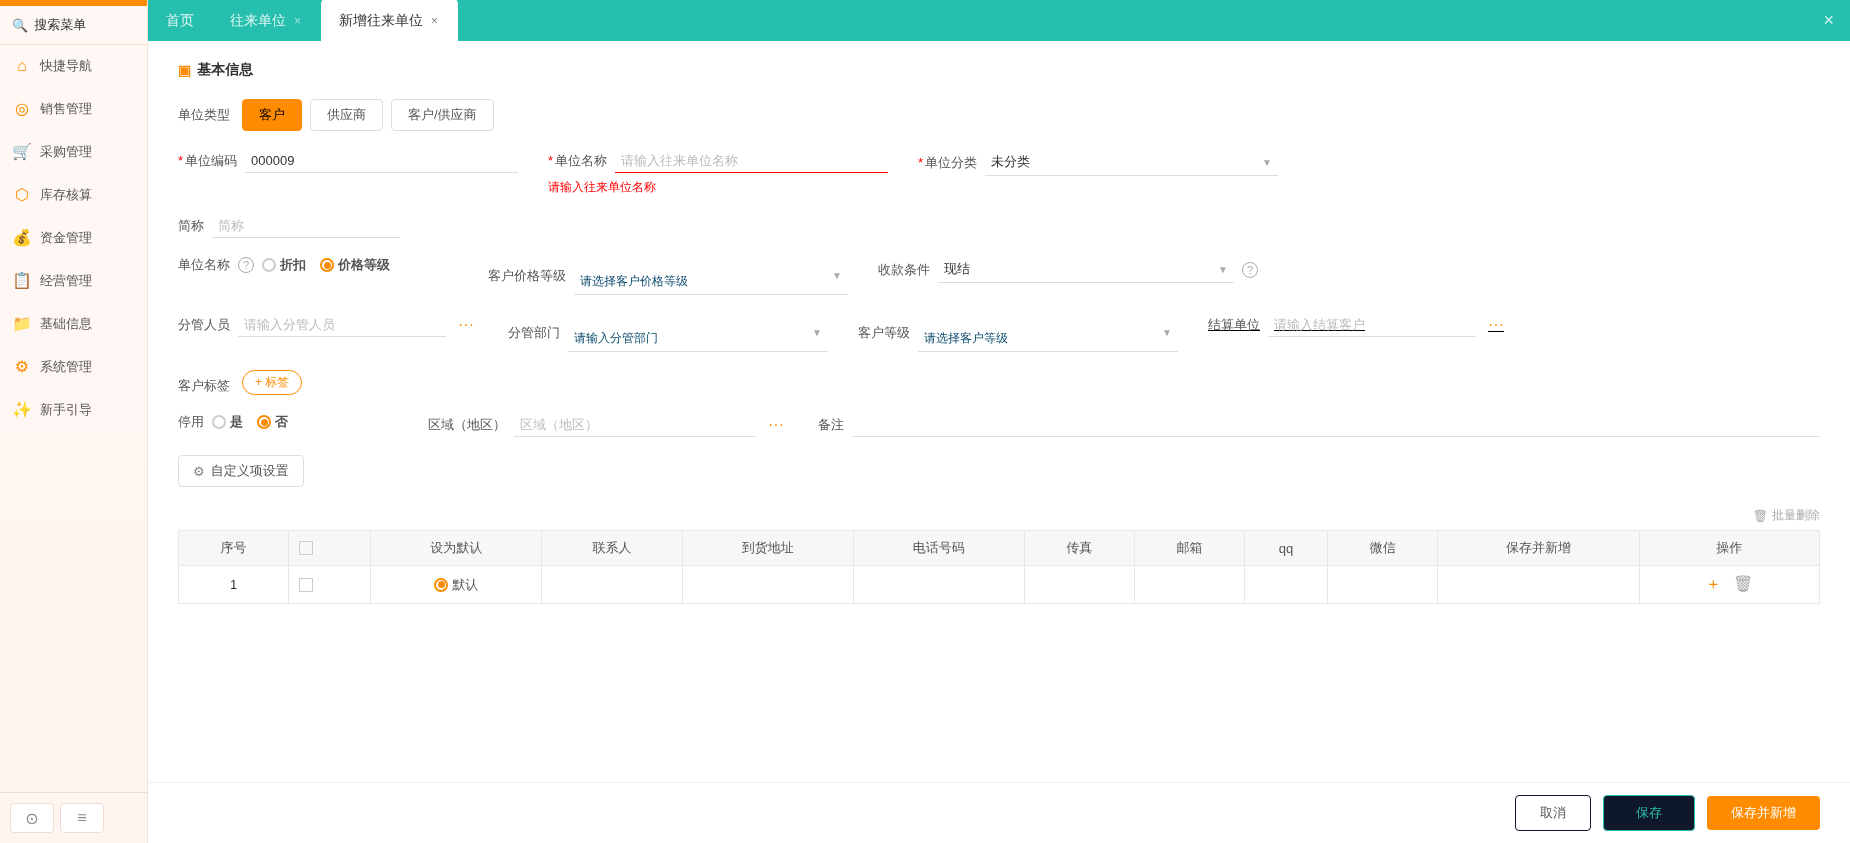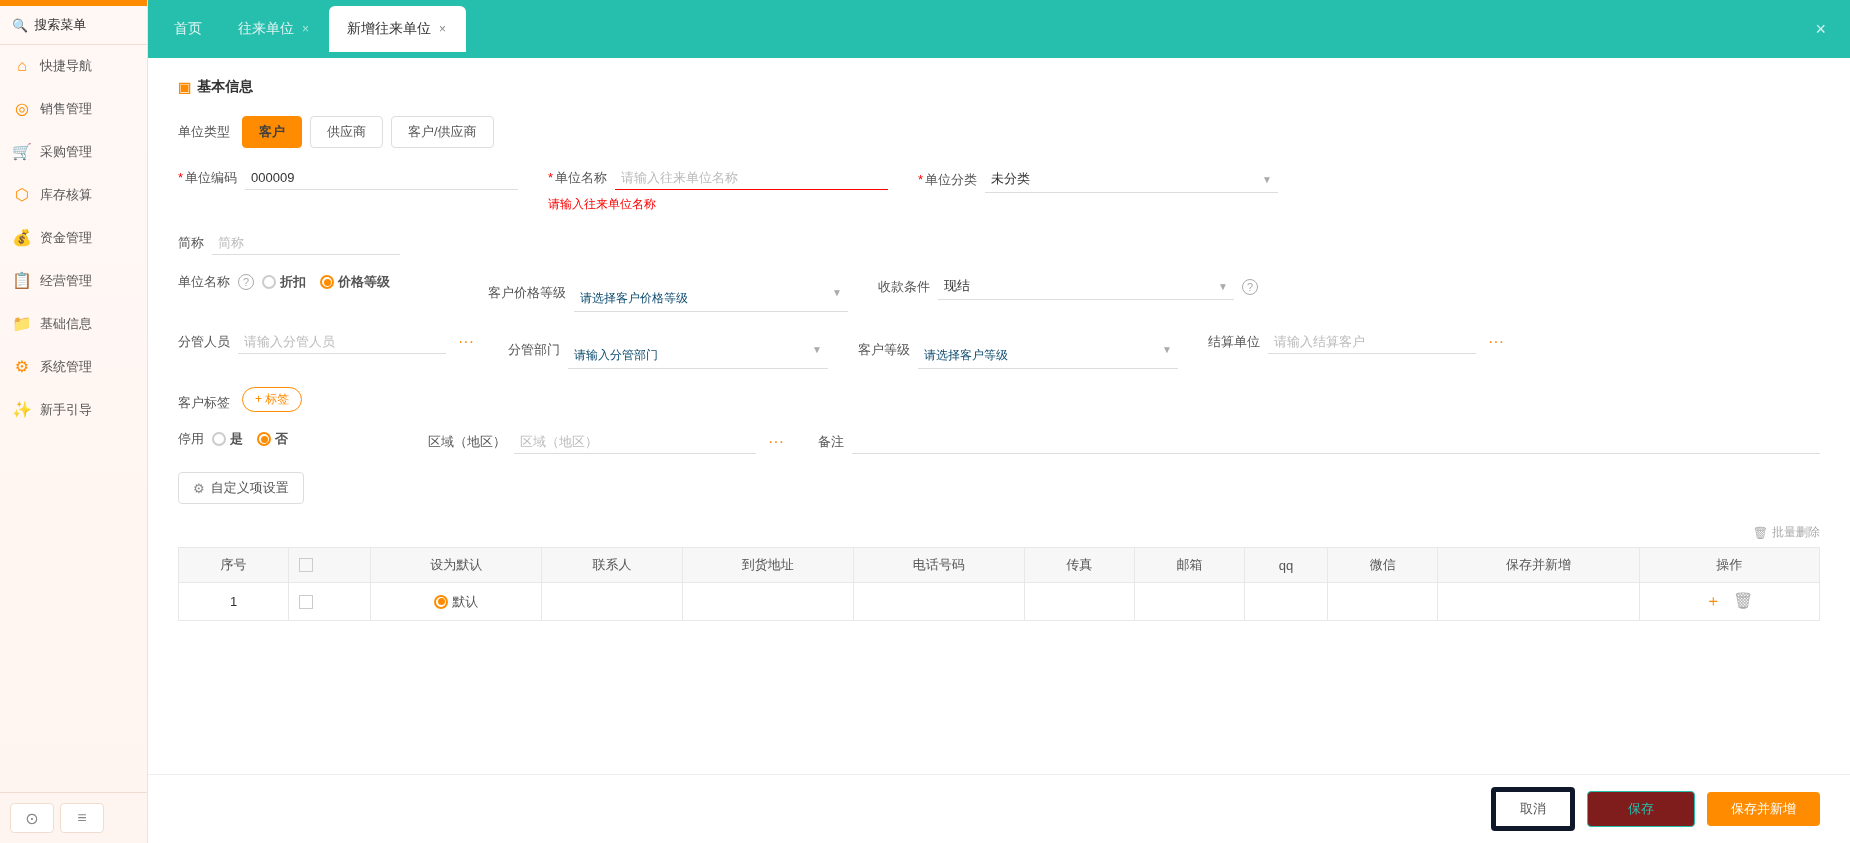--- a/index.html
+++ b/index.html
@@ -62,22 +62,22 @@
       display: flex;
       flex-direction: column;
       overflow: hidden;
     }
 
     
     .tab-bar {
       display: flex;
       align-items: center;
       background: #26bfad;
-      height: 58px;
-      padding: 0 8px;
+      height: 41px;
+      padding: 0 0;
       flex-shrink: 0;
     }
     .tab {
       display: flex;
       align-items: center;
       height: 46px;
       padding: 0 18px;
       cursor: pointer;
       color: rgba(255,255,255,0.85);
       font-size: 14px;
@@ -183,23 +183,22 @@
       padding: 6px 16px;
       border-radius: 4px;
       border: 1px solid #ddd;
       background: #fff;
       cursor: pointer;
       font-size: 13px;
       color: #555;
     }
     .type-btn.active {
       background: #ff8c00;
-      color: #404040;
+      color: #000000;
       border-color: #ff8c00;
-      font-weight: bold;
     }
 
     
     .form-select {
       display: flex;
       align-items: center;
       border-bottom: 1px solid #ddd;
       padding: 4px 6px;
       cursor: pointer;
       gap: 4px;
@@ -343,31 +342,31 @@
       justify-content: flex-end;
       align-items: center;
       gap: 12px;
       padding: 12px 30px;
       border-top: 1px solid #eee;
       background: #fff;
       flex-shrink: 0;
     }
     .btn-cancel {
       padding: 8px 24px;
-      border: 5px solid #0f172a;
+      border: 1px solid #0f172a;
       background: #fff;
       border-radius: 4px;
       cursor: pointer;
       font-size: 13px;
       color: #555;
     }
     .btn-save {
-      padding: 8px 40px;
+      padding: 8px 32px;
       border: 1px solid #26bfad;
-      background: #7f1d1d;
+      background: #0f172a;
       color: #26bfad;
       border-radius: 4px;
       cursor: pointer;
       font-size: 13px;
     }
     .btn-save-add {
       padding: 8px 24px;
       background: #ff8c00;
       color: #fff;
       border: none;
@@ -544,21 +543,21 @@
       </div>
       <div class="divider-v"></div>
       <div class="form-field" style="flex:1; max-width:320px;">
         <span class="form-label">客户等级</span>
         <div class="form-select">
           <span class="ph">请选择客户等级</span>
           <span class="arrow">▼</span>
         </div>
       </div>
       <div class="divider-v"></div>
-      <div class="form-field" style="flex:1; max-width:300px;">
+      <div class="form-field" style="flex:1; max-width:300px;text-decoration:underline;">
         <span class="form-label">结算单位</span>
         <input class="form-input" type="text" placeholder="请输入结算客户" style="">
         <span class="more-dots">···</span>
       </div>
     </div>
 
     <div class="form-row">
       <div class="form-field" style="flex:none; align-items:flex-end; gap:12px;">
         <span class="form-label">客户标签</span>
         <button class="tag-btn">+ 标签</button>

